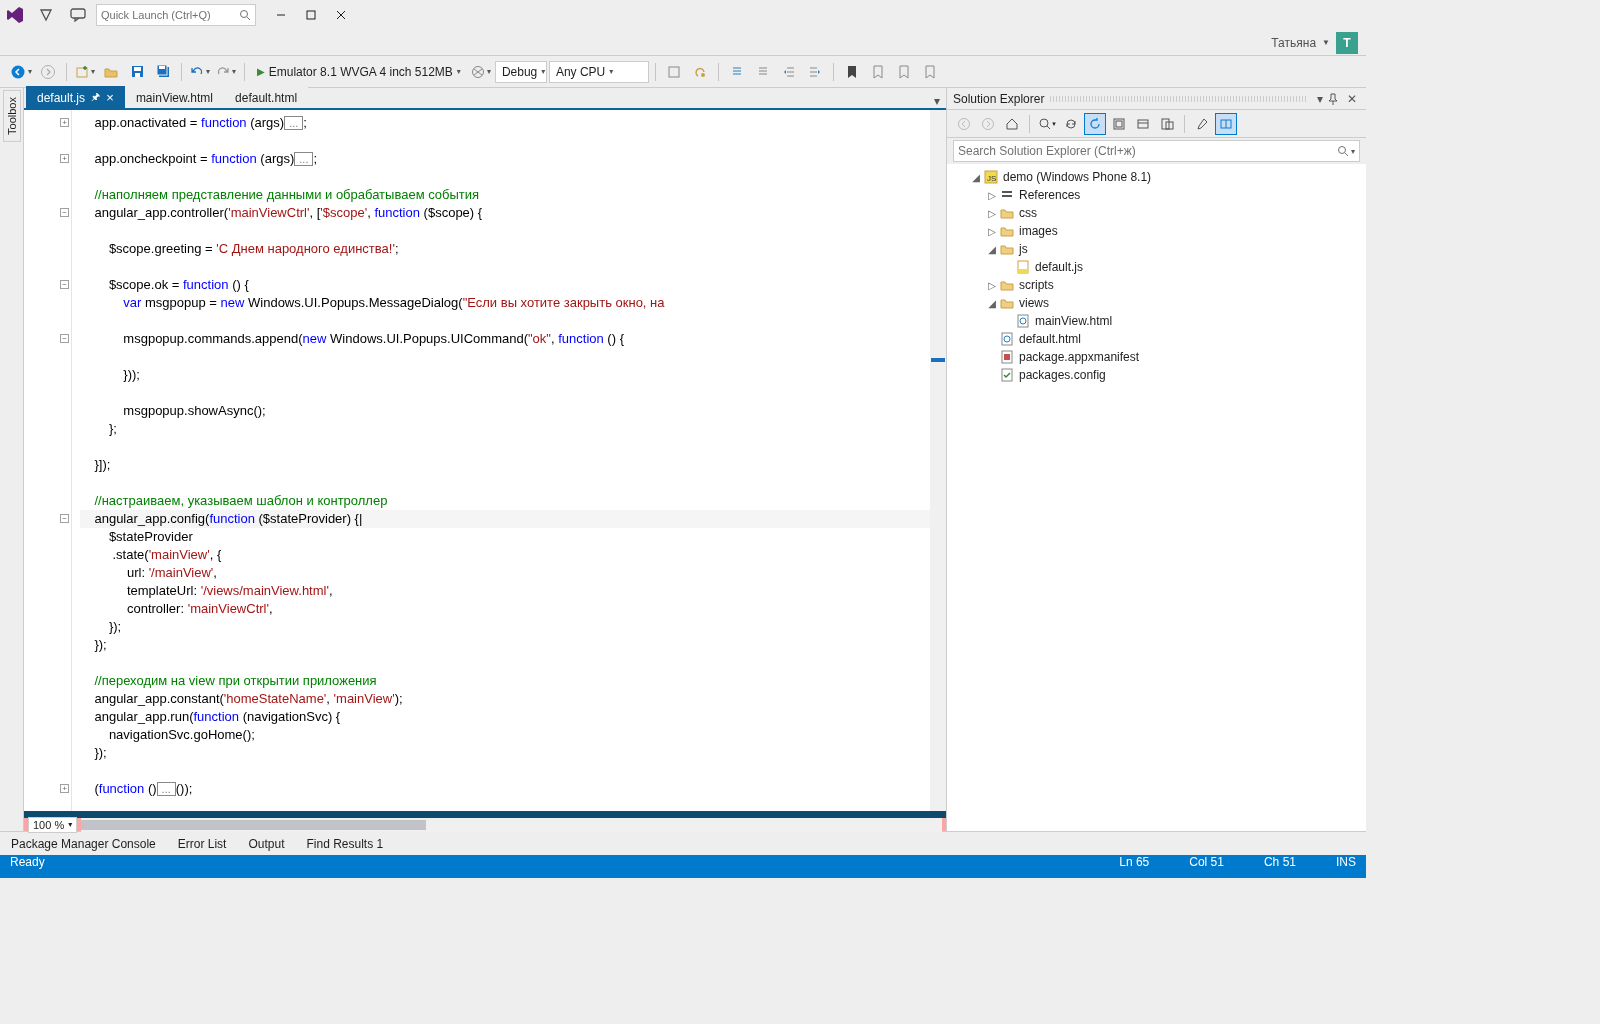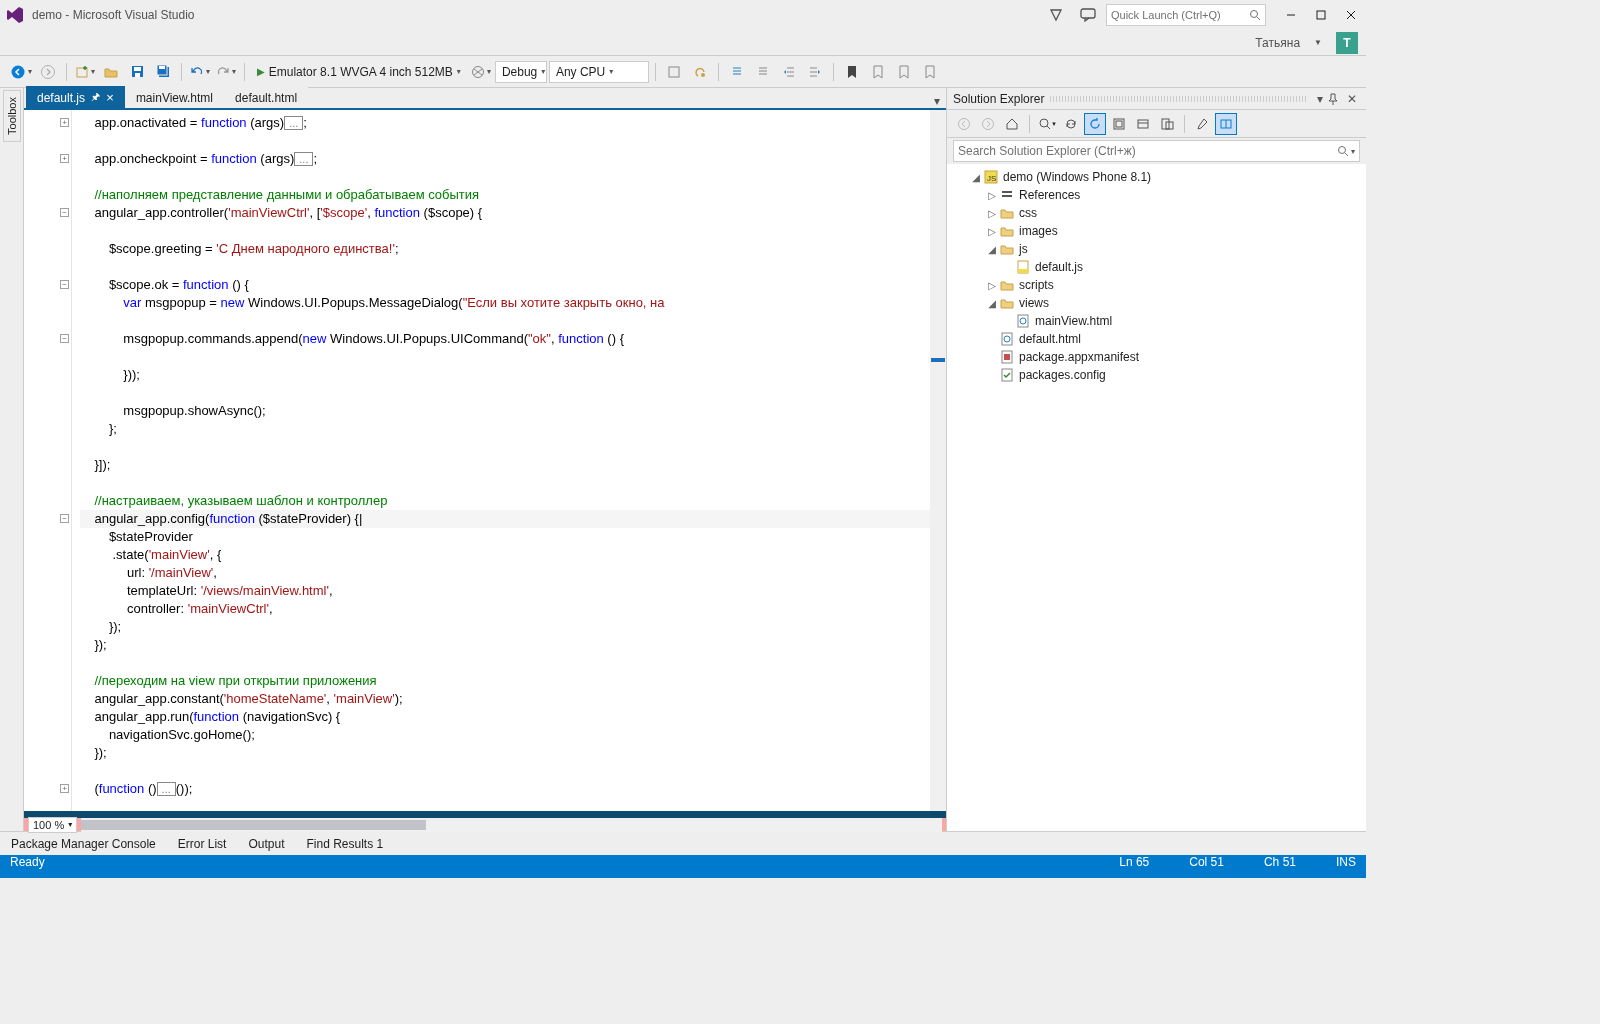--- a/index.html
+++ b/index.html
@@ -13,21 +13,21 @@
 .titlebar .icon-btn { width: 28px; height: 24px; display: flex; align-items: center; justify-content: center; color: #525252; }
 .titlebar .quick-launch { width: 160px; height: 22px; border: 1px solid #ccc; background: #fff; display: flex; align-items: center; padding: 0 4px; color: #717171; font-size: 11px; }
 .titlebar .quick-launch .search-glyph { margin-left: auto; }
 .win-btns { display: flex; margin-left: 6px; }
 .win-btn { width: 30px; height: 24px; display: flex; align-items: center; justify-content: center; color: #1e1e1e; }
 
 
 .menubar { height: 26px; background: #eee; display: flex; align-items: center; padding: 0 8px; border-bottom: 1px solid #ccc; }
 .menu-item { padding: 3px 9px; font-size: 12px; color: #1e1e1e; }
 .menu-item.active { background: #c9def5; }
-.menu-right { margin-left: auto; display: flex; align-items: center; gap: 14px; color: #525252; font-size: 12px; }
+.menu-right { margin-left: auto; display: flex; align-items: center; gap: 6px; color: #525252; font-size: 12px; }
 .user-badge { width: 22px; height: 22px; background: #3aa18f; color: #fff; display: flex; align-items: center; justify-content: center; font-weight: bold; font-size: 12px; }
 
 
 .toolbar { height: 32px; background: #eee; display: flex; align-items: center; padding: 0 8px; gap: 2px; border-bottom: 1px solid #ccc; }
 .tb-btn { min-width: 24px; height: 24px; display: flex; align-items: center; justify-content: center; color: #1e1e1e; padding: 0 2px; }
 .tb-sep { width: 1px; height: 18px; background: #c5c5c5; margin: 0 4px; }
 .tb-run { display: flex; align-items: center; gap: 4px; padding: 0 6px; height: 24px; }
 .tb-run .play { color: #388a34; font-size: 10px; }
 .tb-dropdown { height: 22px; border: 1px solid #ccc; background: #fff; display: flex; align-items: center; padding: 0 4px 0 6px; font-size: 12px; color: #1e1e1e; }
 .tb-dropdown .caret { margin-left: 4px; font-size: 8px; color: #555; }
@@ -103,21 +103,20 @@
 </style>
 </head>
 <body>
 
 <div class="titlebar">
   <span class="vs-logo">
     <svg viewBox="0 0 18 18">
         <path d="M13 1 L17 3 V15 L13 17 L6 11 L2 14 L1 13 V5 L2 4 L6 7 L13 1 Z" fill="#68217a"></path>
       </svg>
   </span>
-  <span class="title">demo - Microsoft Visual Studio</span>
   <div class="right-controls">
     <span class="icon-btn">
         <svg width="14" height="14" viewBox="0 0 14 14">
           <path d="M2 2 H12 L7 12 Z" fill="none" stroke="#525252" stroke-width="1.3"></path>
         </svg>
       </span>
     <span class="icon-btn">
         <svg width="16" height="14" viewBox="0 0 16 14">
           <rect x="1" y="1" width="14" height="9" rx="2" fill="none" stroke="#525252" stroke-width="1.3"></rect>
           <path d="M5 10 L5 13 L9 10" fill="none" stroke="#525252" stroke-width="1.3"></path>

